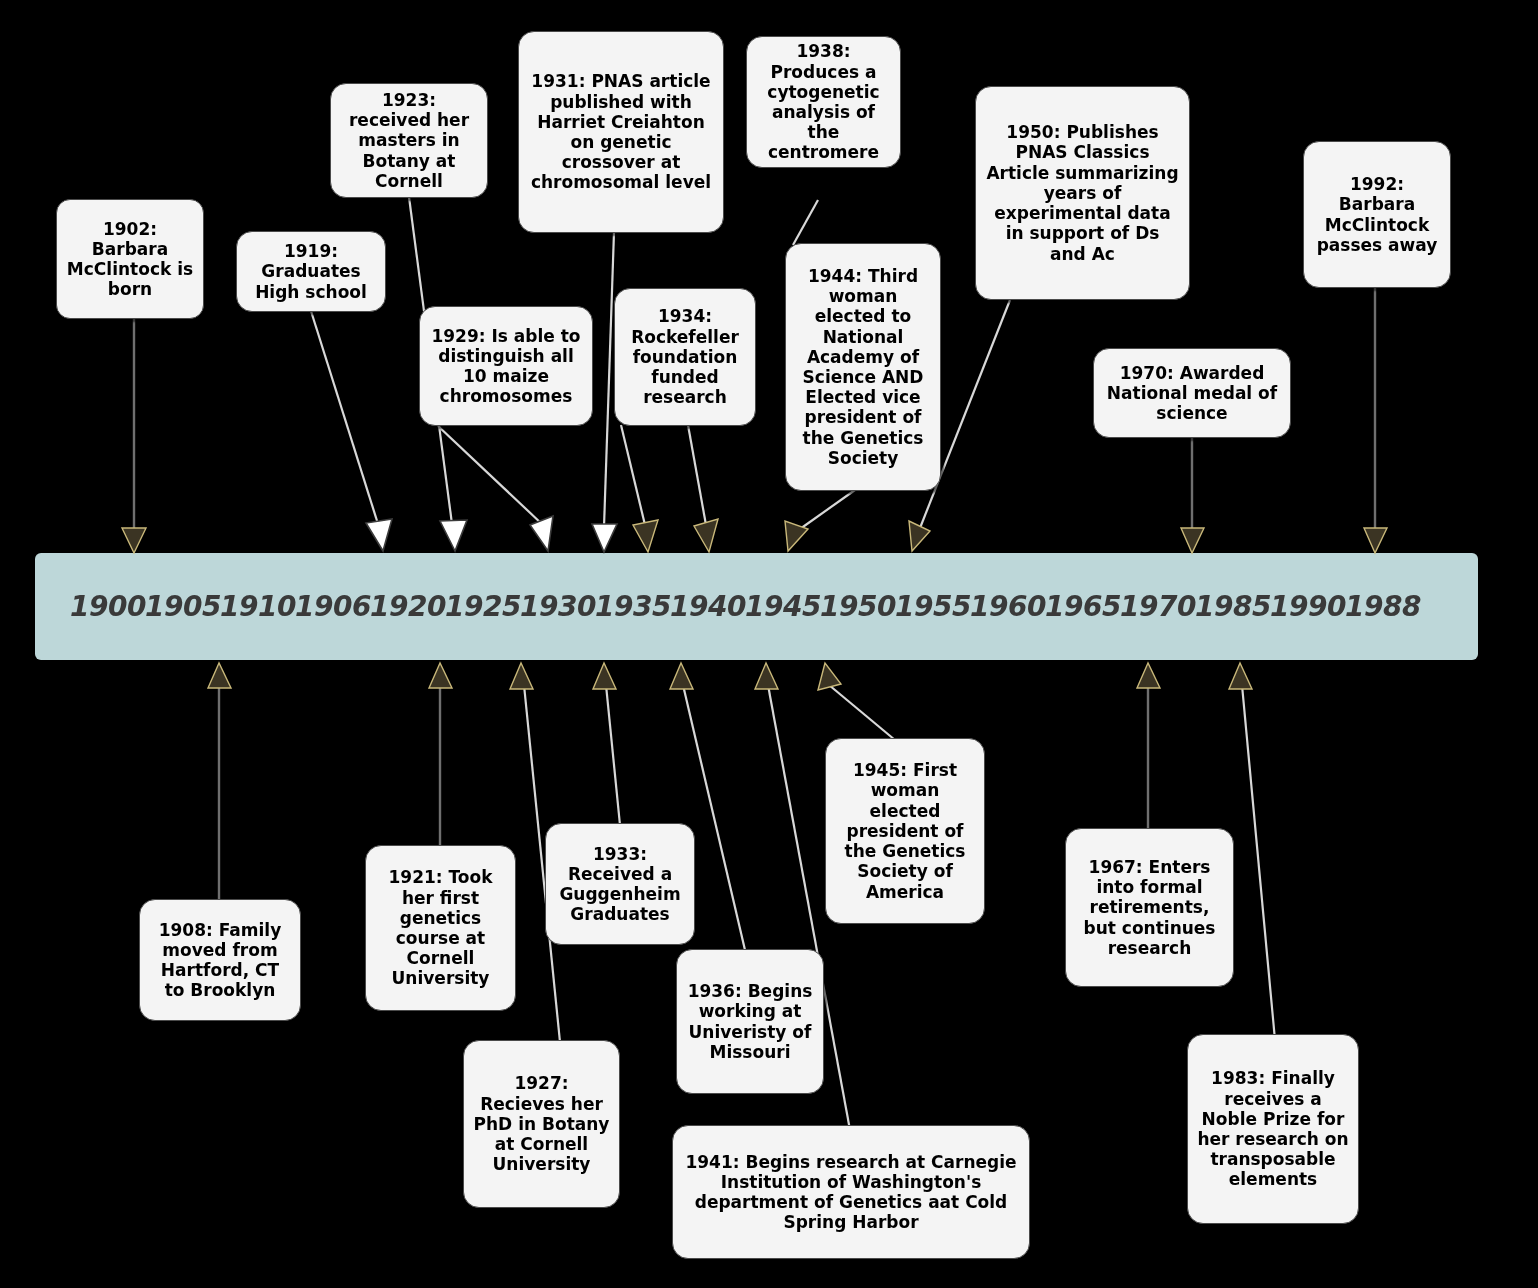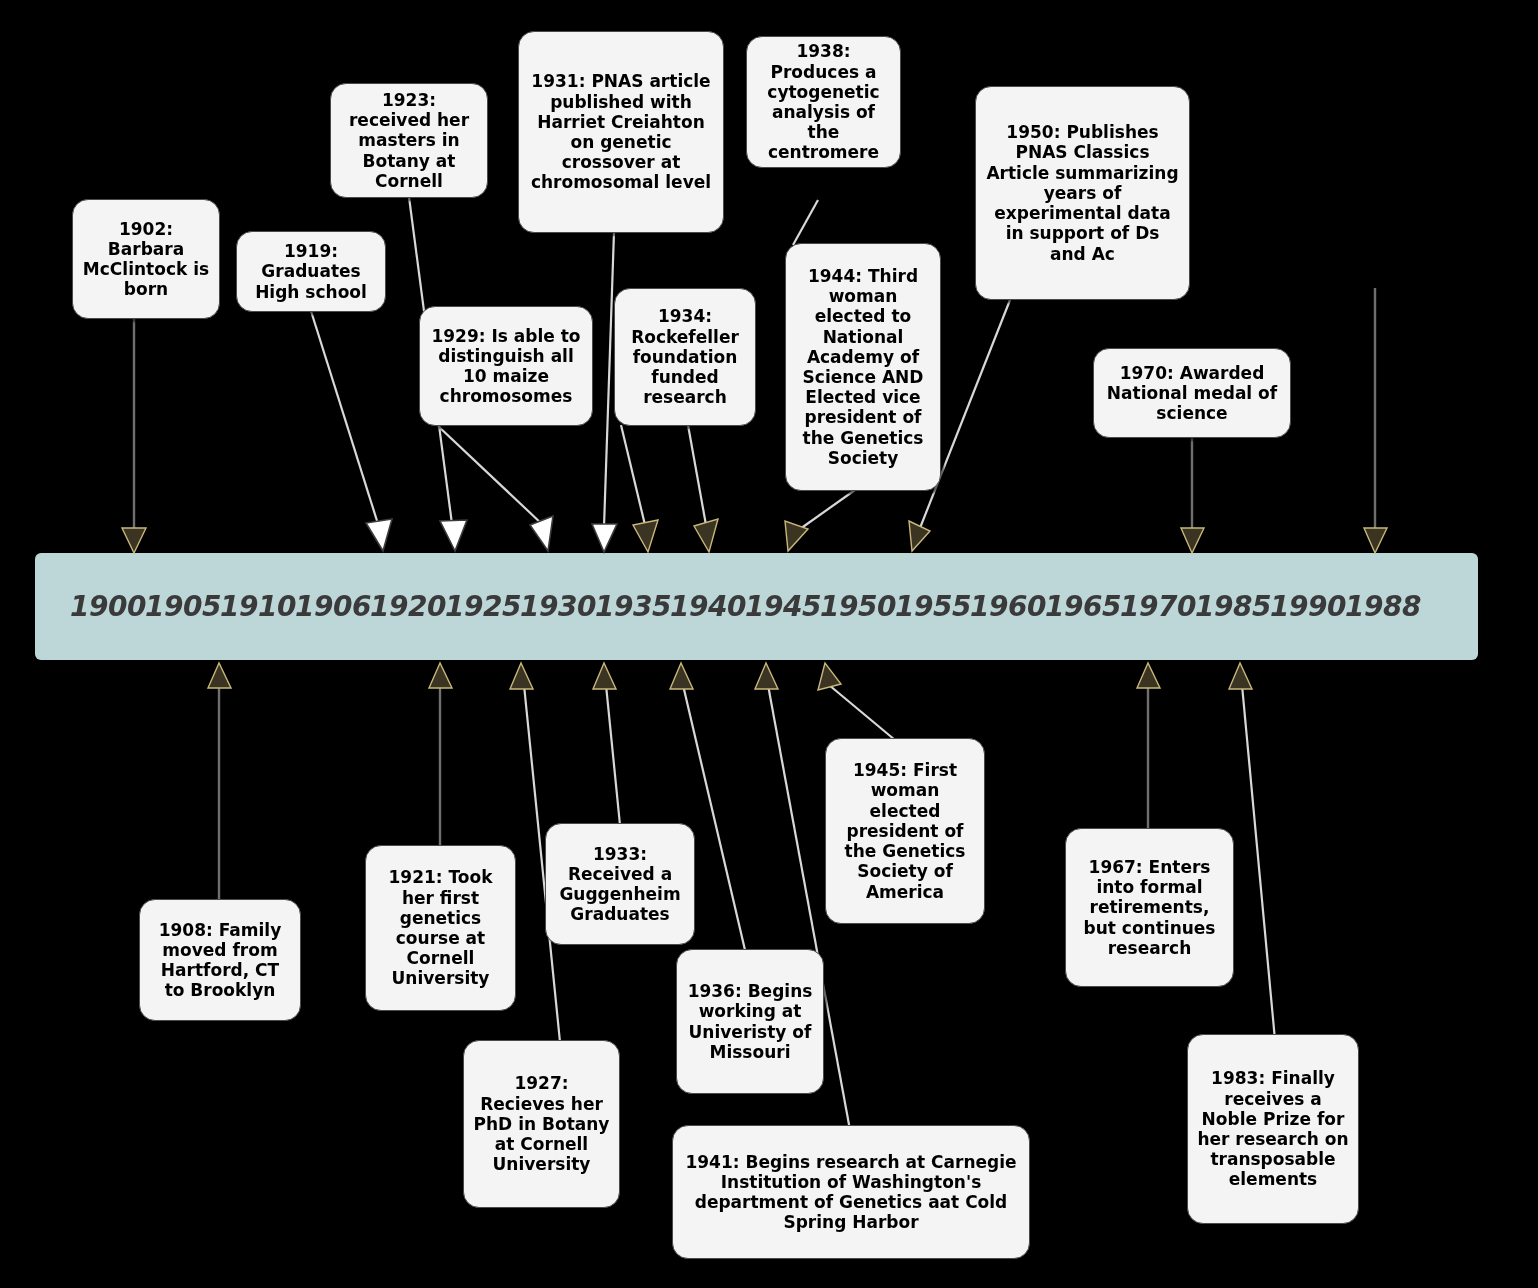--- a/index.html
+++ b/index.html
@@ -231,21 +231,21 @@
       <span class="year-tick">1955</span>
       <span class="year-tick">1960</span>
       <span class="year-tick">1965</span>
       <span class="year-tick">1970</span>
       <span class="year-tick">1985</span>
       <span class="year-tick">1990</span>
       <span class="year-tick">1988</span>
     </div>
   </div>
 
-  <div class="event-box" style="left:72px; top:199px; width:148px; height:120px;">
+  <div class="event-box" style="left:56px; top:199px; width:148px; height:120px;border-radius:14px;">
     <span class="txt">1902: Barbara McClintock is born</span>
   </div>
 
   <div class="event-box" style="left:236px; top:231px; width:150px; height:81px;">
     <span class="txt">1919: Graduates High school</span>
   </div>
 
   <div class="event-box" style="left:330px; top:83px; width:158px; height:115px;">
     <span class="txt">1923: received her masters in Botany at Cornell</span>
   </div>
@@ -271,20 +271,23 @@
   </div>
 
   <div class="event-box" style="left:975px; top:86px; width:215px; height:214px;">
     <span class="txt">1950: Publishes PNAS Classics Article summarizing years of experimental data in support of Ds and Ac</span>
   </div>
 
   <div class="event-box" style="left:1093px; top:348px; width:198px; height:90px;">
     <span class="txt">1970: Awarded National medal of science</span>
   </div>
 
+  <div class="event-box" style="left:1303px; top:141px; width:148px; height:147px;">
+    <span class="txt">1992: Barbara McClintock passes away</span>
+  </div>
 
   <div class="event-box" style="left:139px; top:899px; width:162px; height:122px;">
     <span class="txt">1908: Family moved from Hartford, CT to Brooklyn</span>
   </div>
 
   <div class="event-box" style="left:365px; top:845px; width:151px; height:166px;">
     <span class="txt">1921: Took her first genetics course at Cornell University</span>
   </div>
 
   <div class="event-box" style="left:463px; top:1040px; width:157px; height:168px;">

